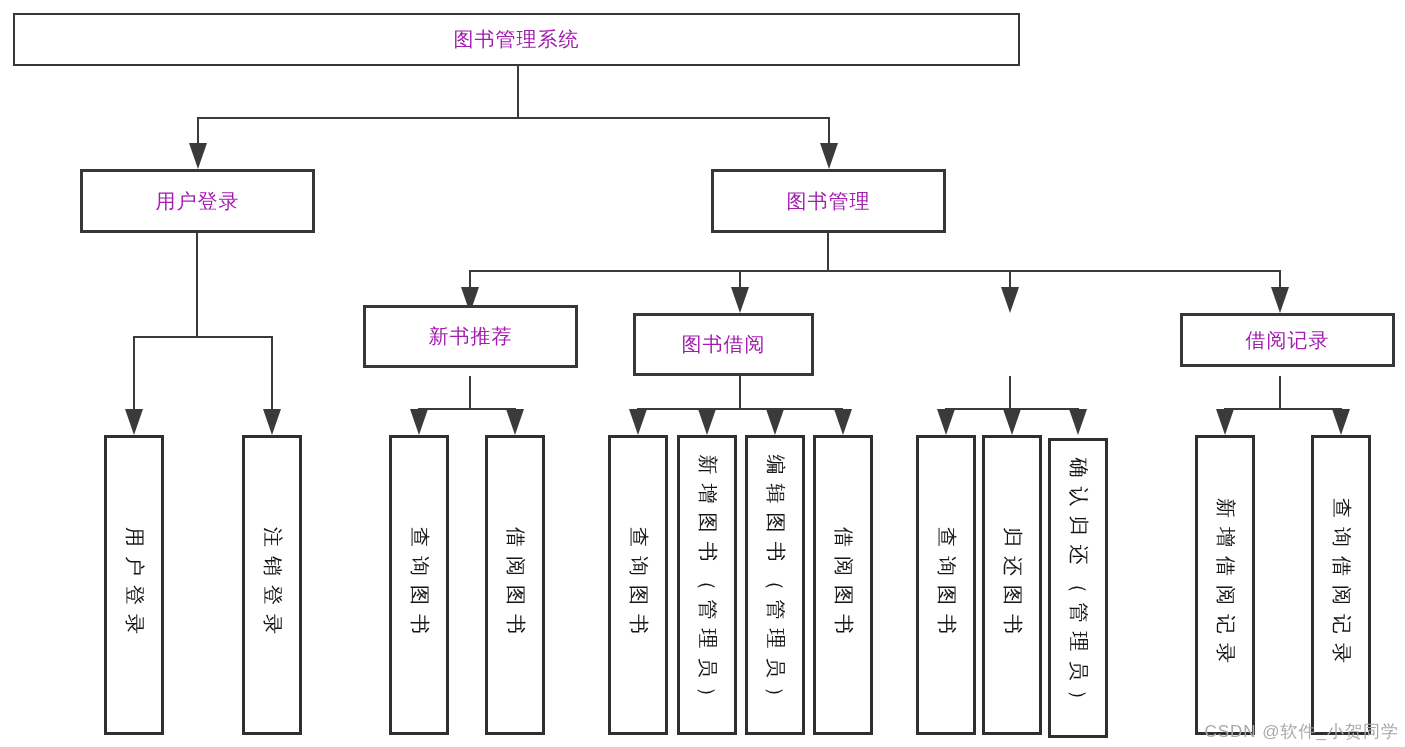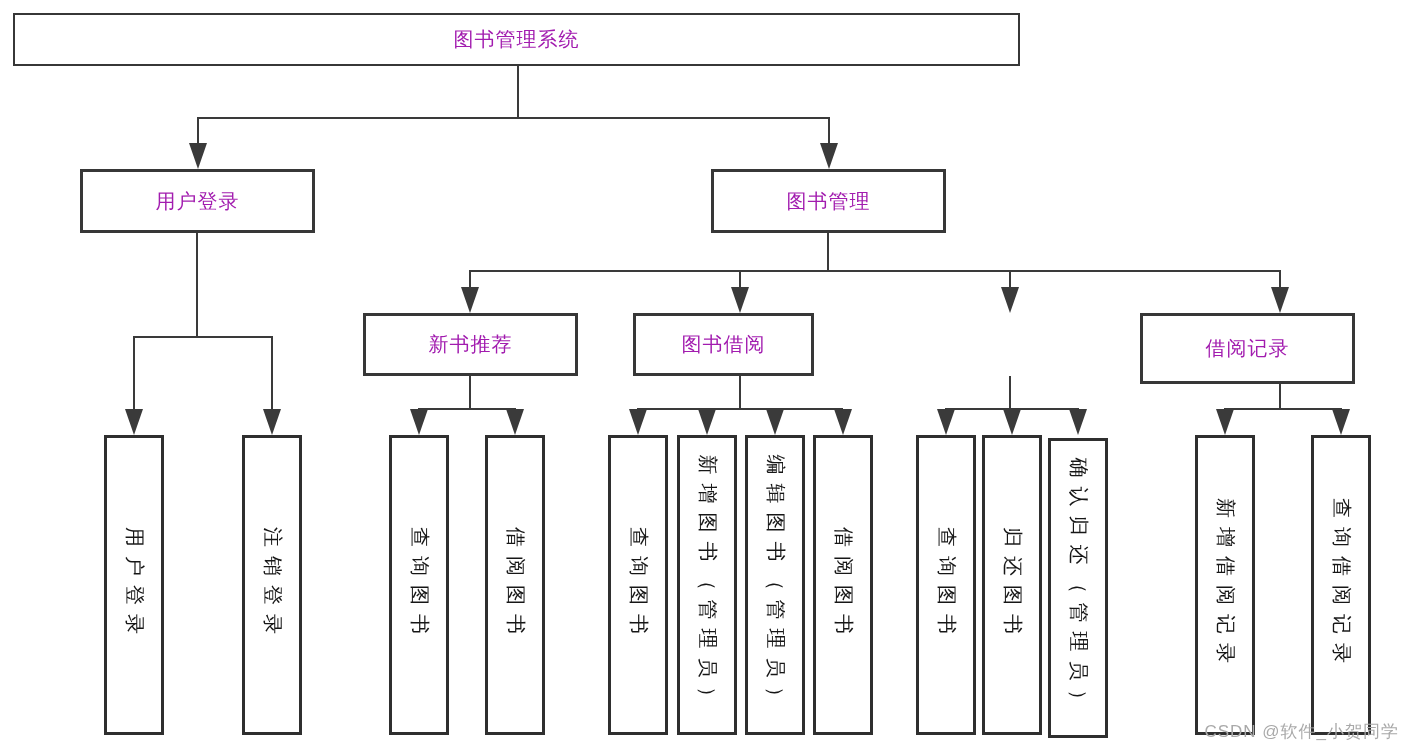--- a/index.html
+++ b/index.html
@@ -79,30 +79,30 @@
   </div>
 
   <div class="box" style="left:80px;top:169px;width:235px;height:64px">
     <span class="hlabel">用户登录</span>
   </div>
 
   <div class="box" style="left:711px;top:169px;width:235px;height:64px">
     <span class="hlabel">图书管理</span>
   </div>
 
-  <div class="box" style="left:363px;top:313px;width:215px;height:63px">
+  <div class="box" style="left:363px;top:305px;width:215px;height:63px">
     <span class="hlabel">新书推荐</span>
   </div>
 
   <div class="box" style="left:633px;top:313px;width:181px;height:63px">
     <span class="hlabel">图书借阅</span>
   </div>
 
 
-  <div class="box" style="left:1140px;top:313px;width:215px;height:71px">
+  <div class="box" style="left:1180px;top:313px;width:215px;height:54px">
     <span class="hlabel">借阅记录</span>
   </div>
 
   <div class="leaf" style="left:104px;top:435px;width:60px;height:300px">
     <span class="vtext">用户登录</span>
   </div>
   <div class="leaf" style="left:242px;top:435px;width:60px;height:300px">
     <span class="vtext">注销登录</span>
   </div>
 

